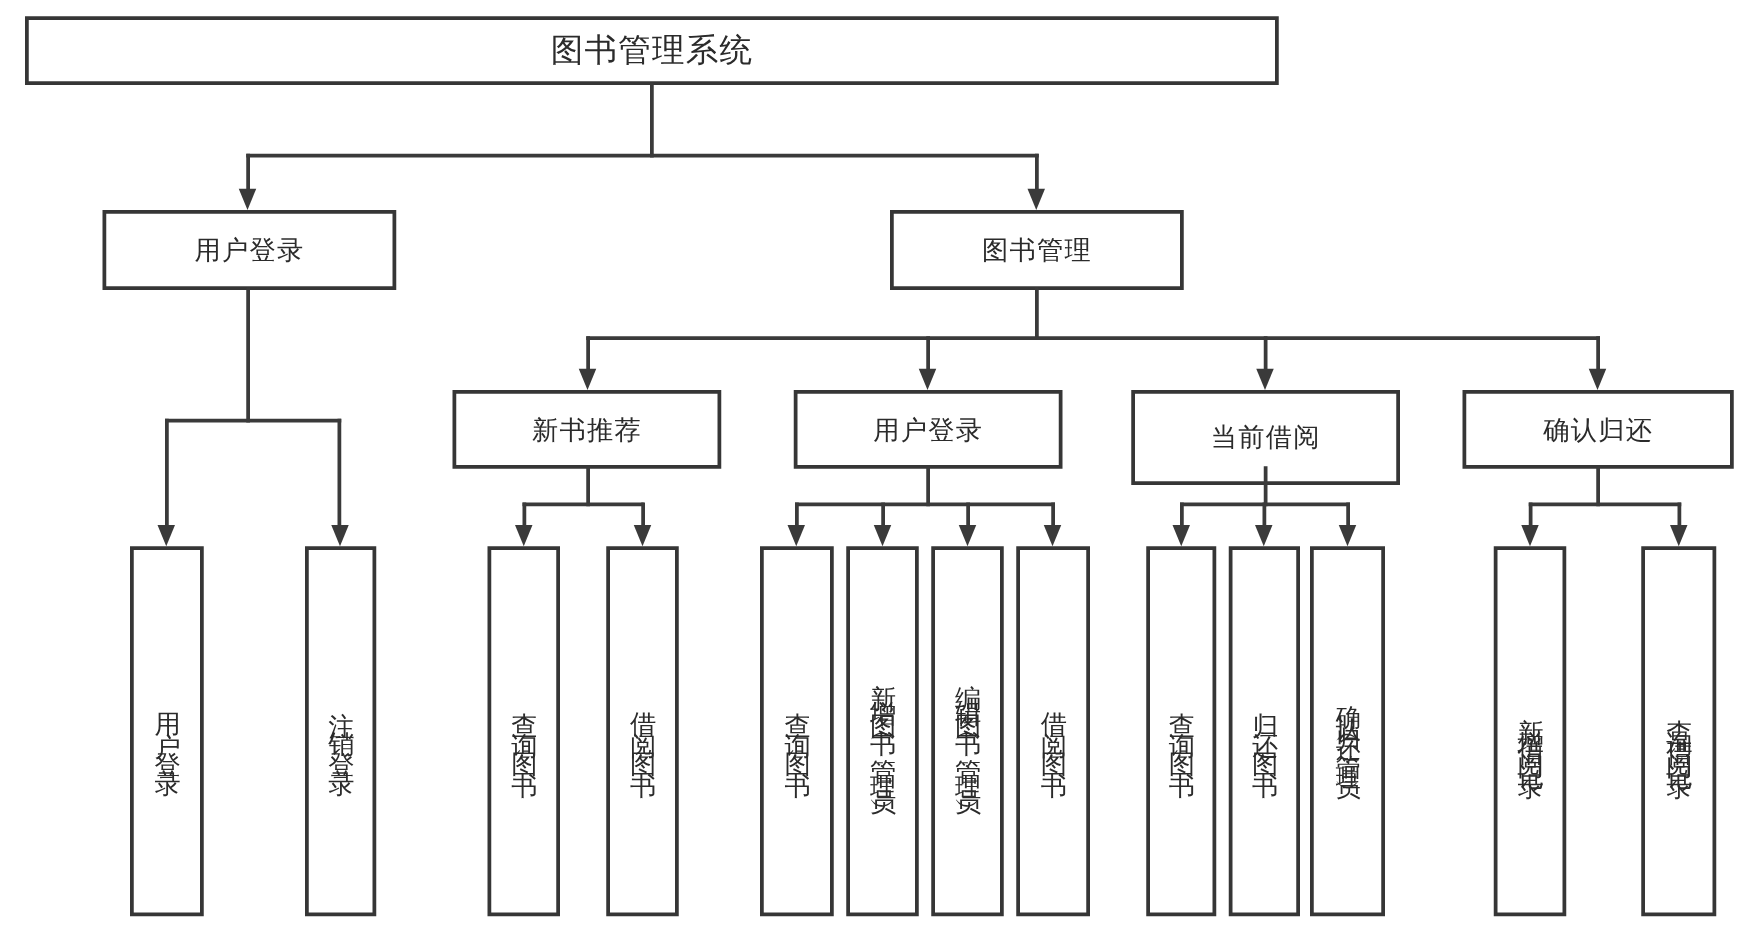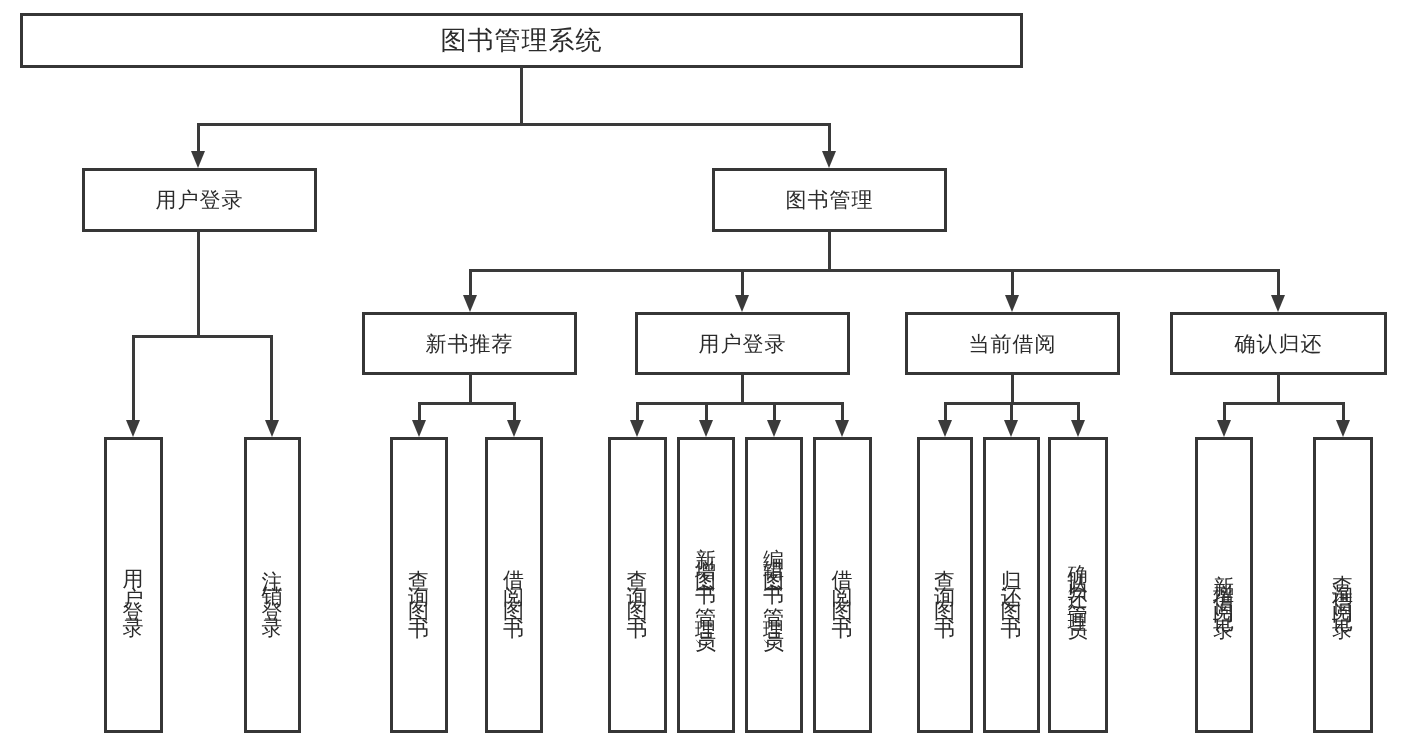--- a/index.html
+++ b/index.html
@@ -48,21 +48,21 @@
   <div class="box" style="left:712px;top:168px;width:235px;height:64px">
     <span class="hlbl">图书管理</span>
   </div>
 
   <div class="box" style="left:362px;top:312px;width:215px;height:63px">
     <span class="hlbl">新书推荐</span>
   </div>
   <div class="box" style="left:635px;top:312px;width:215px;height:63px">
     <span class="hlbl">用户登录</span>
   </div>
-  <div class="box" style="left:905px;top:312px;width:215px;height:63px">
+  <div class="box" style="left:905px;top:312px;width:215px;height:76px">
     <span class="hlbl">当前借阅</span>
   </div>
   <div class="box" style="left:1170px;top:312px;width:217px;height:63px">
     <span class="hlbl">确认归还</span>
   </div>
 
   <div class="box" style="left:104px;top:437px;width:59px;height:296px">
     <span class="vtxt">用户登录</span>
   </div>
   <div class="box" style="left:244px;top:437px;width:57px;height:296px">

